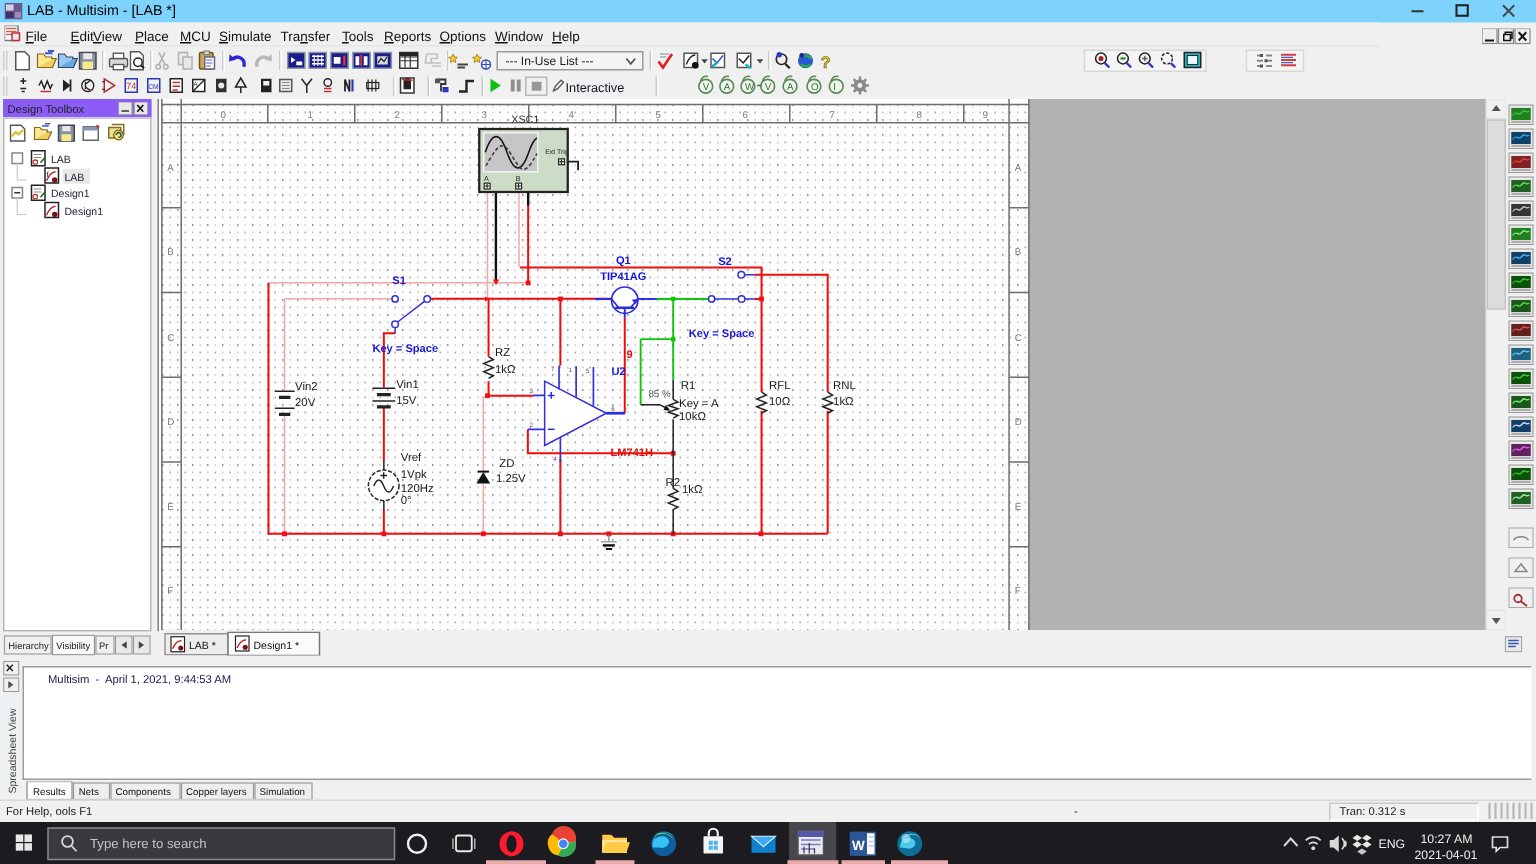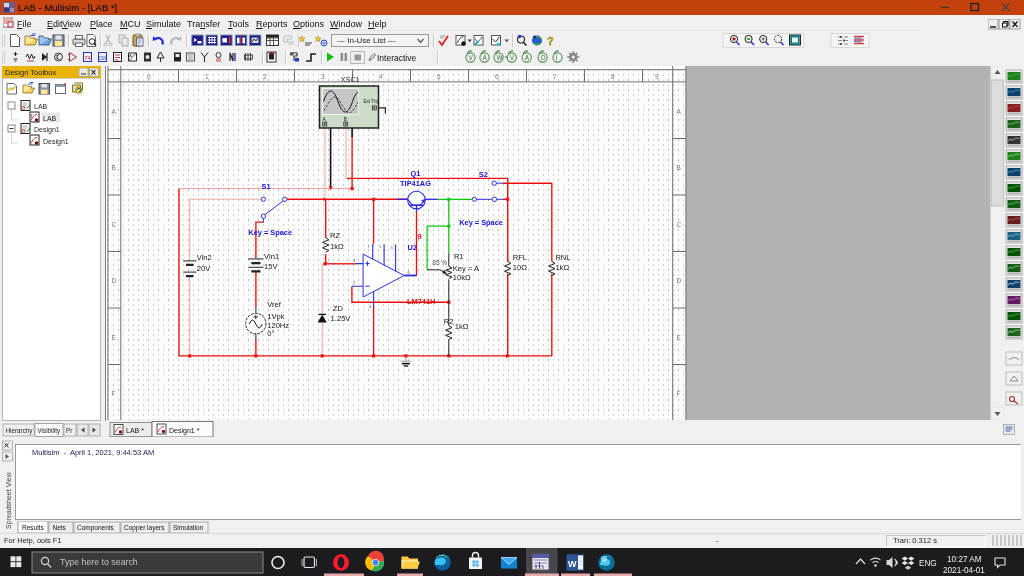--- a/index.html
+++ b/index.html
@@ -1,24 +1,24 @@
 <!DOCTYPE html>
 <html><head><meta charset="utf-8">
 <style>
 *{margin:0;padding:0;box-sizing:border-box}
 html,body{width:1024px;height:576px;overflow:hidden;font-family:"Liberation Sans",sans-serif;background:#f0f0f0}
 .abs{position:absolute}
-#titlebar{position:absolute;left:0;top:0;width:1024px;height:15px;background:#c2410c}
+#titlebar{position:absolute;left:0;top:0;width:1024px;height:15px;background:#7dd3fc}
 #titlebar .t{position:absolute;left:18px;top:2px;font-size:9.5px;color:#000}
 #menubar{position:absolute;left:0;top:15px;width:920px;height:16px;background:#f0f0f0;border-bottom:1px solid #e5e5e5}
 #menubar span{position:absolute;top:4px;font-size:9px;color:#111}
 #tb1{position:absolute;left:0;top:32px;width:964px;height:17px;background:#f0f0f0}
 #tb2{position:absolute;left:0;top:49px;width:1004px;height:17px;background:#f0f0f0;border-bottom:1px solid #a8a8a8}
 #dtb{position:absolute;left:2px;top:66px;width:99px;height:355px;background:#ffffff;border:1px solid #b5b5b5}
-#dtbtitle{position:absolute;left:2px;top:66px;width:99px;height:13px;background:#eab308;border-bottom:1px solid #d0d0d0;font-size:7.5px;color:#222;padding:2px 0 0 3px}
+#dtbtitle{position:absolute;left:2px;top:66px;width:99px;height:13px;background:#8b5cf6;border-bottom:1px solid #d0d0d0;font-size:7.5px;color:#222;padding:2px 0 0 3px}
 #dtbtabs{position:absolute;left:2px;top:423px;width:99px;height:14px;background:#f0f0f0;font-size:6.5px;color:#222}
 #tabrow{position:absolute;left:102px;top:421px;width:888px;height:16px;background:#f0f0f0}
 #sview{position:absolute;left:0;top:438px;width:1024px;height:94px;background:#f0f0f0}
 #svwhite{position:absolute;left:15px;top:444px;width:1006px;height:76px;background:#ffffff;border:1px solid #9a9a9a;border-right:none}
 #svmsg{position:absolute;left:32px;top:448px;font-size:7.5px;color:#1b1b50}
 #statusbar{position:absolute;left:0;top:533px;width:1024px;height:15px;background:#f0f0f0;border-top:1px solid #d8d8d8}
 #taskbar{position:absolute;left:0;top:548px;width:1024px;height:28px;background:#1c1c20}
 </style></head><body>
 <div id="titlebar">
  <svg class="abs" style="left:3px;top:2px" width="12" height="11" viewBox="0 0 12 11">

